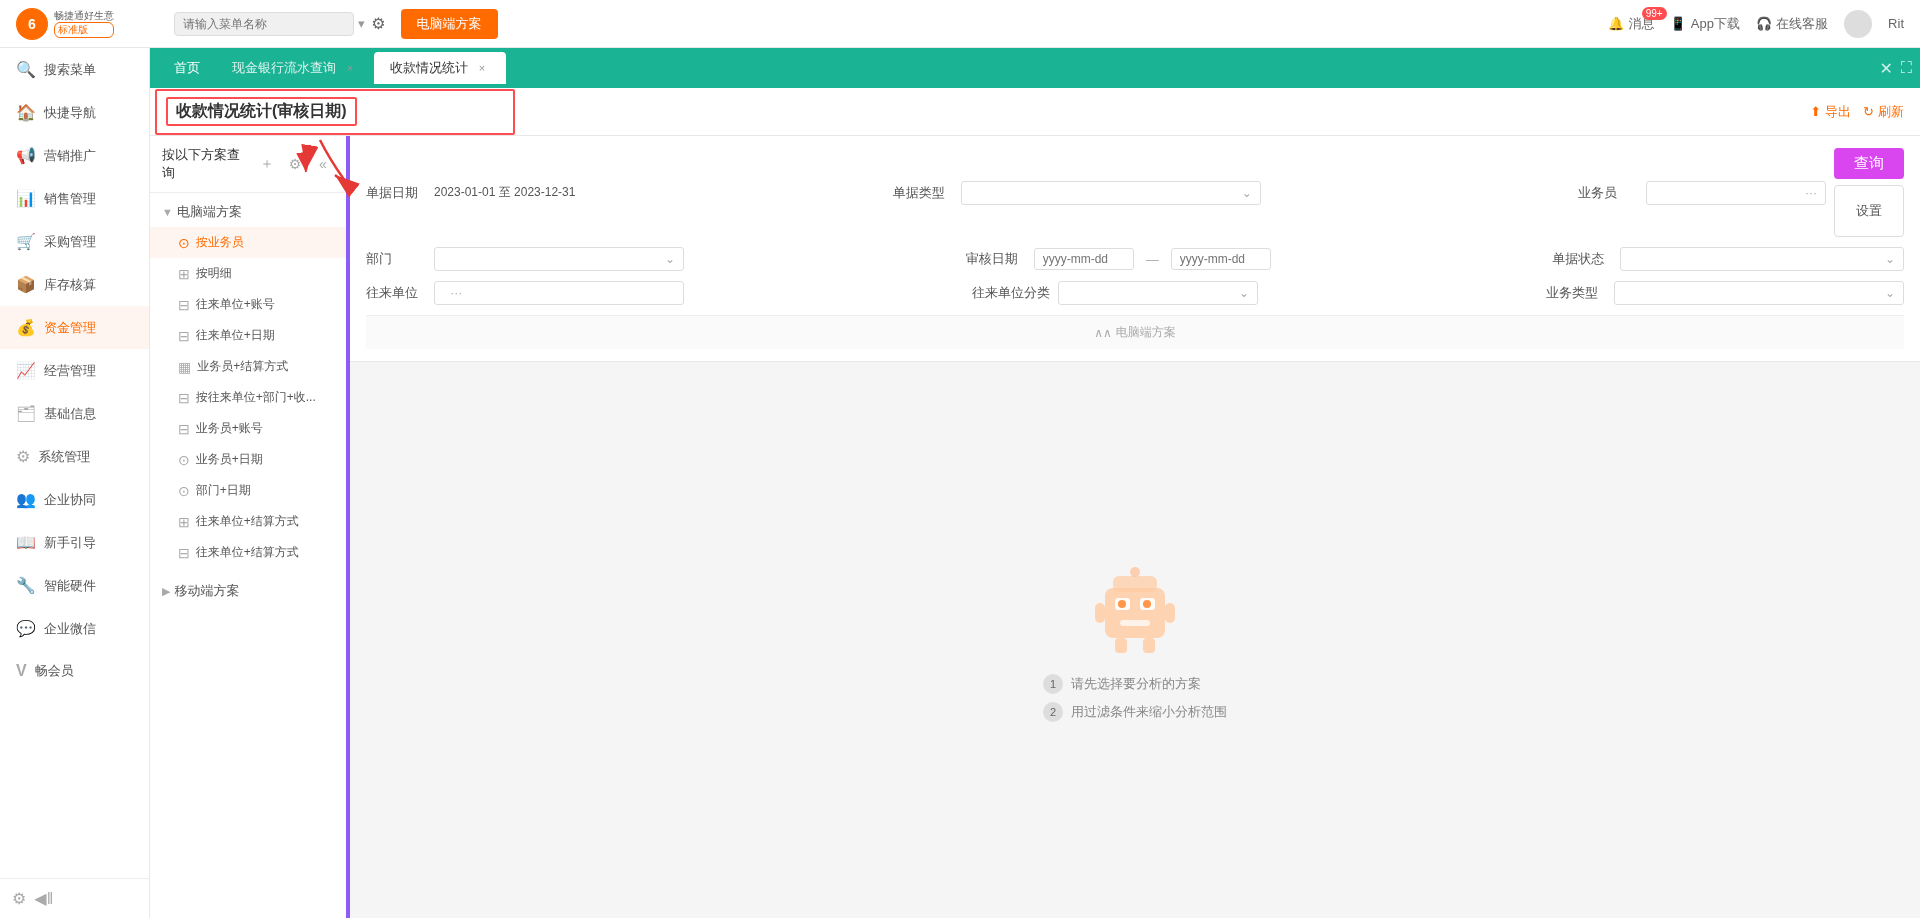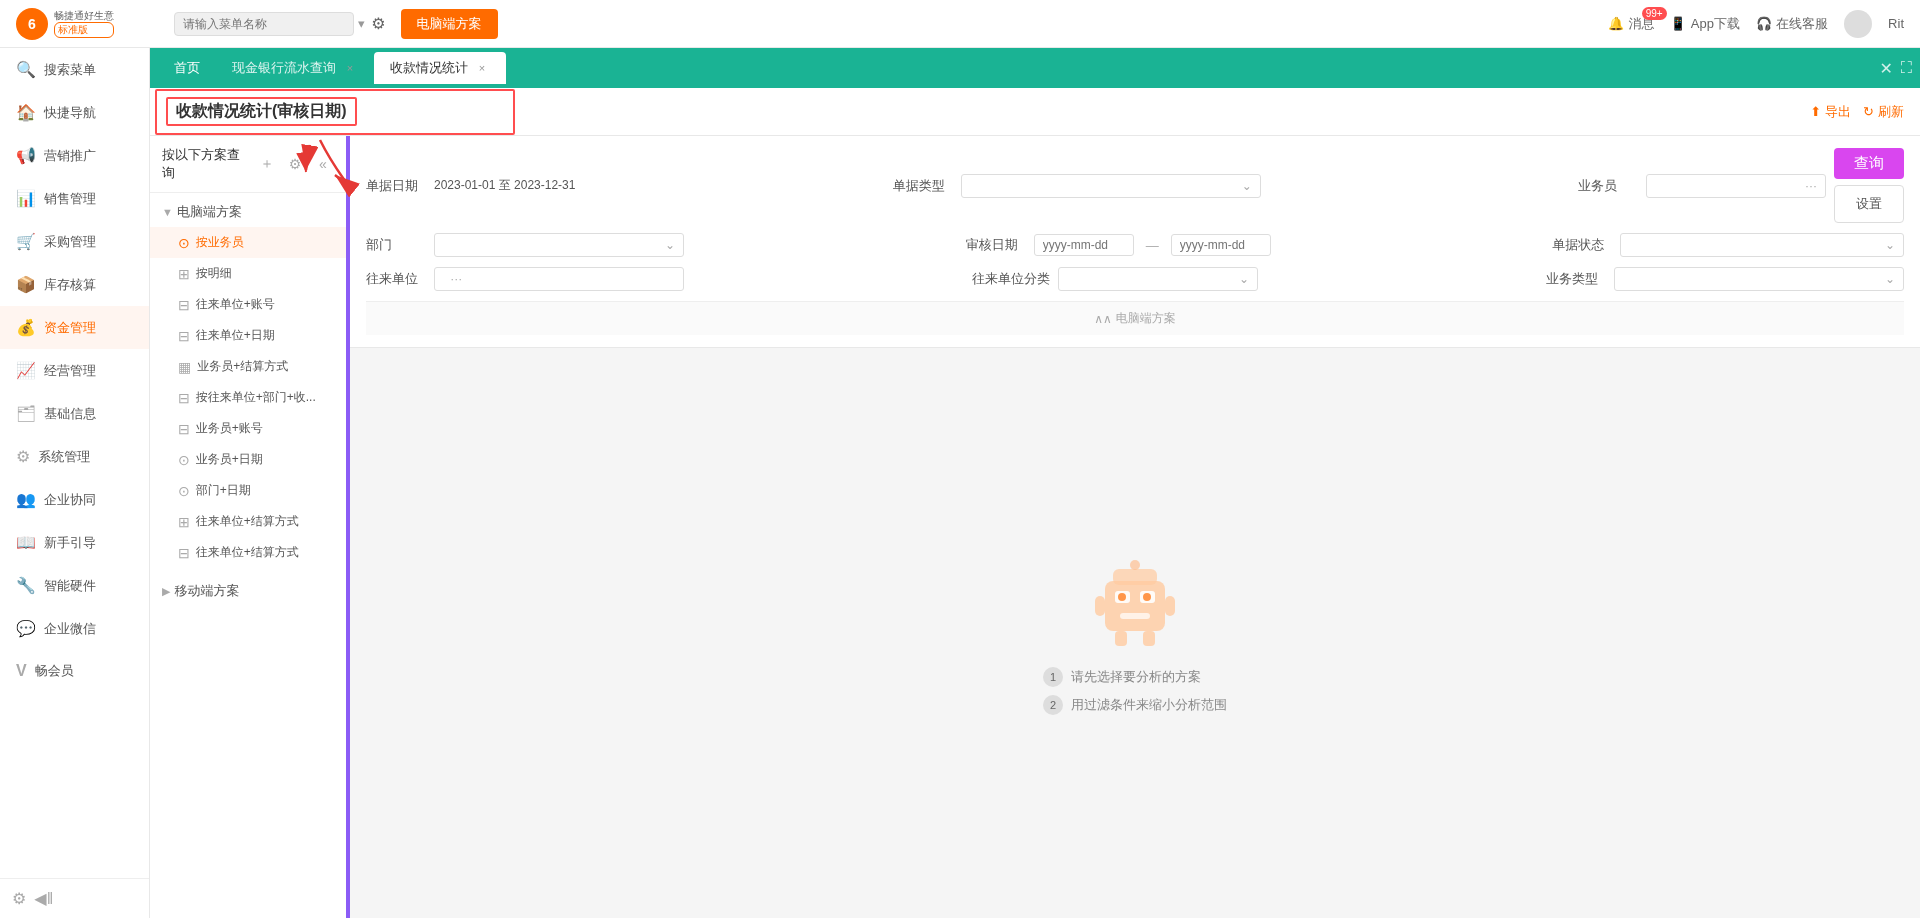--- a/index.html
+++ b/index.html
@@ -363,21 +363,21 @@
       border-radius: 4px;
       padding: 6px 20px;
       font-size: 15px;
       cursor: pointer;
     }
     .settings-btn {
       background: #fff;
       color: #555;
       border: 1px solid #ddd;
       border-radius: 4px;
-      padding: 9px 20px;
+      padding: 16px 20px;
       font-size: 13px;
       cursor: pointer;
     }
 
     
     .data-area {
       flex: 1;
       background: #f5f5f5;
       display: flex;
       flex-direction: column;

